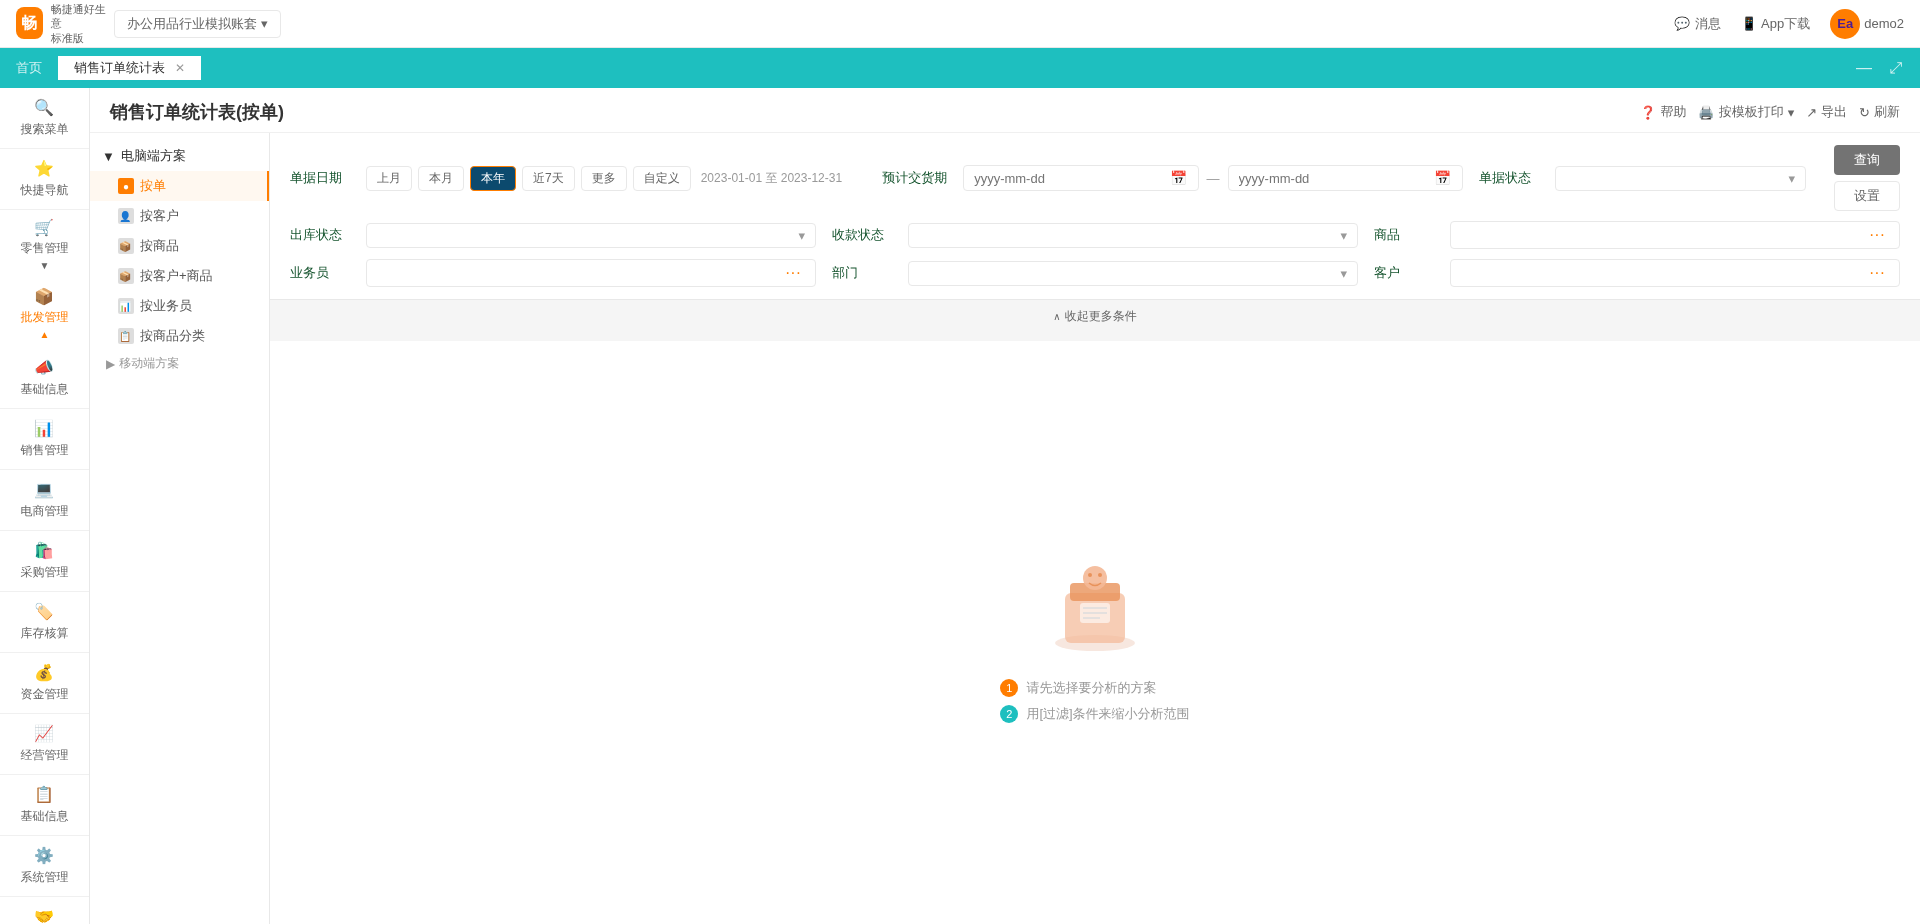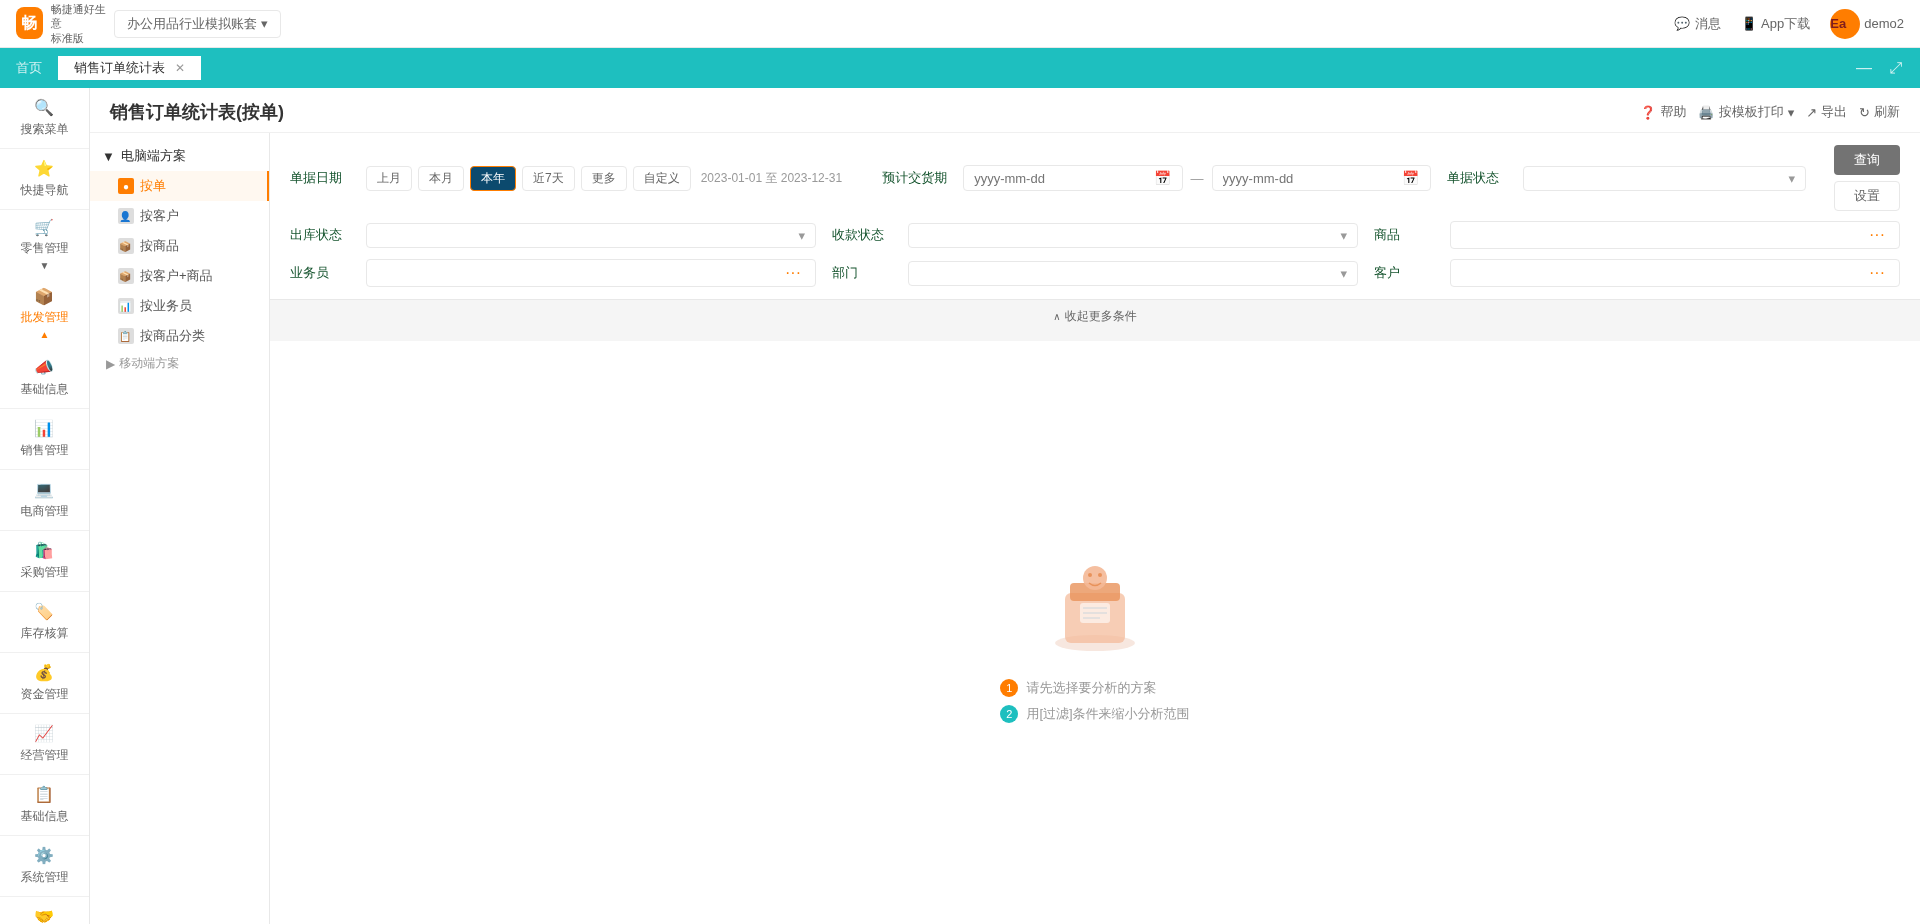--- a/index.html
+++ b/index.html
@@ -65,21 +65,22 @@
       cursor: pointer;
       font-size: 13px;
     }
     .user-avatar {
       width: 30px;
       height: 30px;
       border-radius: 50%;
       background: #ff7d00;
       display: flex;
       align-items: center;
-      color: #7f1d1d;
+      justify-content: center;
+      color: #4c1d95;
       font-size: 13px;
       font-weight: bold;
     }
 
     
     .tab-bar {
       height: 40px;
       background: #1ebfbf;
       display: flex;
       align-items: center;
@@ -362,21 +363,21 @@
       flex: 1;
     }
     .date-input-wrap {
       display: flex;
       align-items: flex-end;
       border: 1px solid #e8e8e8;
       border-radius: 4px;
       background: #fff;
       padding: 4px 10px;
       flex: 1;
-      gap: 4px;
+      gap: 20px;
     }
     .date-input-wrap input {
       border: none;
       outline: none;
       font-size: 13px;
       color: #ccc;
       flex: 1;
     }
     .date-icon { color: #ff7d00; font-size: 14px; }
     .filter-dash { color: #999; }

